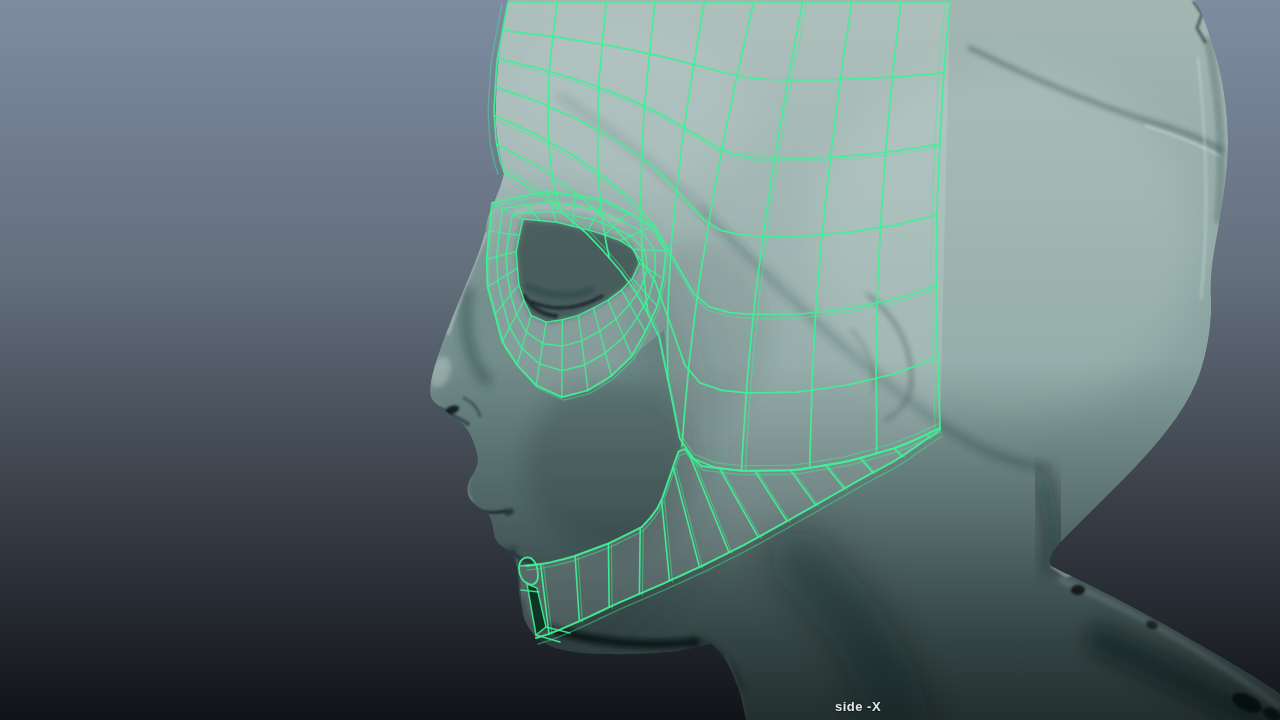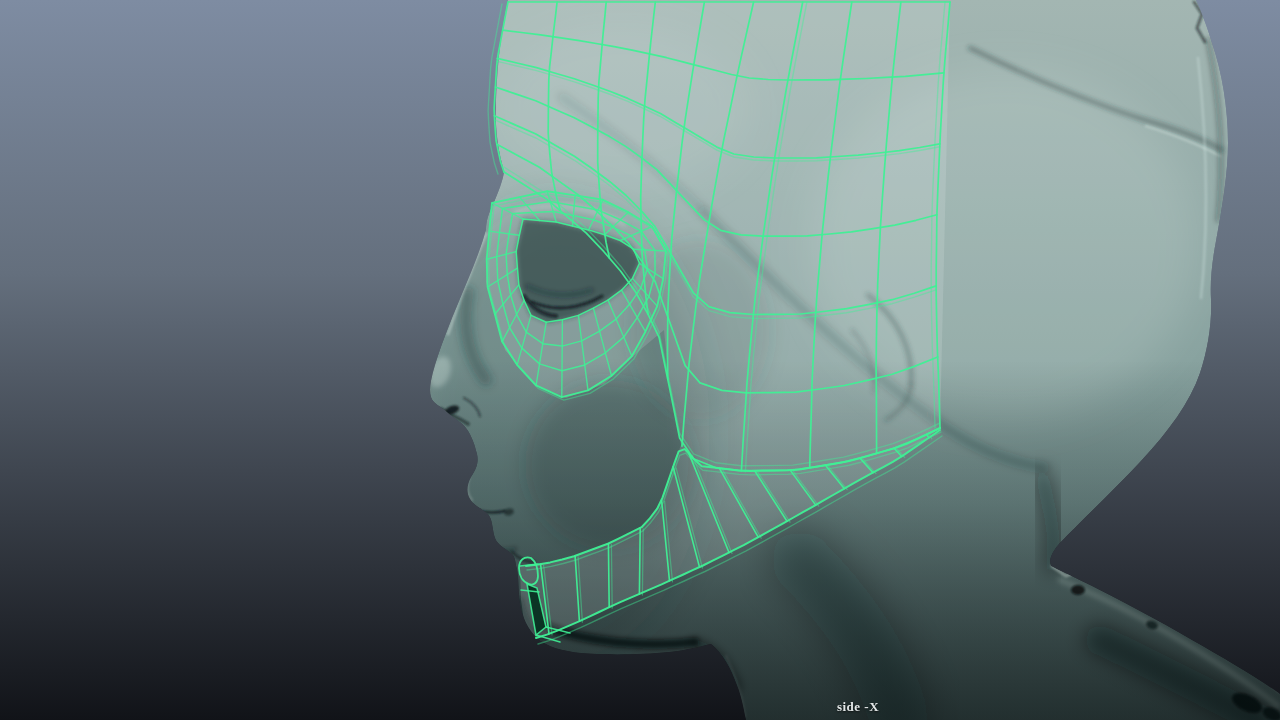--- a/index.html
+++ b/index.html
@@ -2,21 +2,21 @@
 <html><head>
 <meta charset="utf-8">
 <style>
   html,body{margin:0;padding:0;background:#000;}
   #viewport{position:relative;width:1280px;height:720px;overflow:hidden;
     font-family:"Liberation Sans", sans-serif;}
   #bg{position:absolute;inset:0;}
   #scene{position:absolute;left:0;top:0;}
   #camera-label{position:absolute;top:699px;left:858px;transform:translateX(-50%);
     font-size:13px;font-weight:bold;letter-spacing:0.5px;color:#e2e7e7;
-    text-shadow:0 1px 2px rgba(0,0,0,0.65);white-space:pre;font-family:Liberation Serif, serif;}
+    text-shadow:0 1px 2px rgba(0,0,0,0.65);white-space:pre;}
 </style>
 </head>
 <body>
 
 <div id="viewport">
   <div id="bg" style="background: linear-gradient(rgb(126, 140, 162) 0%, rgb(100, 111, 125) 38%, rgb(54, 60, 69) 72%, rgb(17, 19, 24) 100%);"></div>
   <svg id="scene" width="1280" height="720" viewBox="0 0 1280 720">
     <defs id="defs">
         <linearGradient id="headGrad" x1="0" y1="0" x2="0" y2="720" gradientUnits="userSpaceOnUse">
           <stop offset="0%" stop-color="#a3b6b2"></stop>

